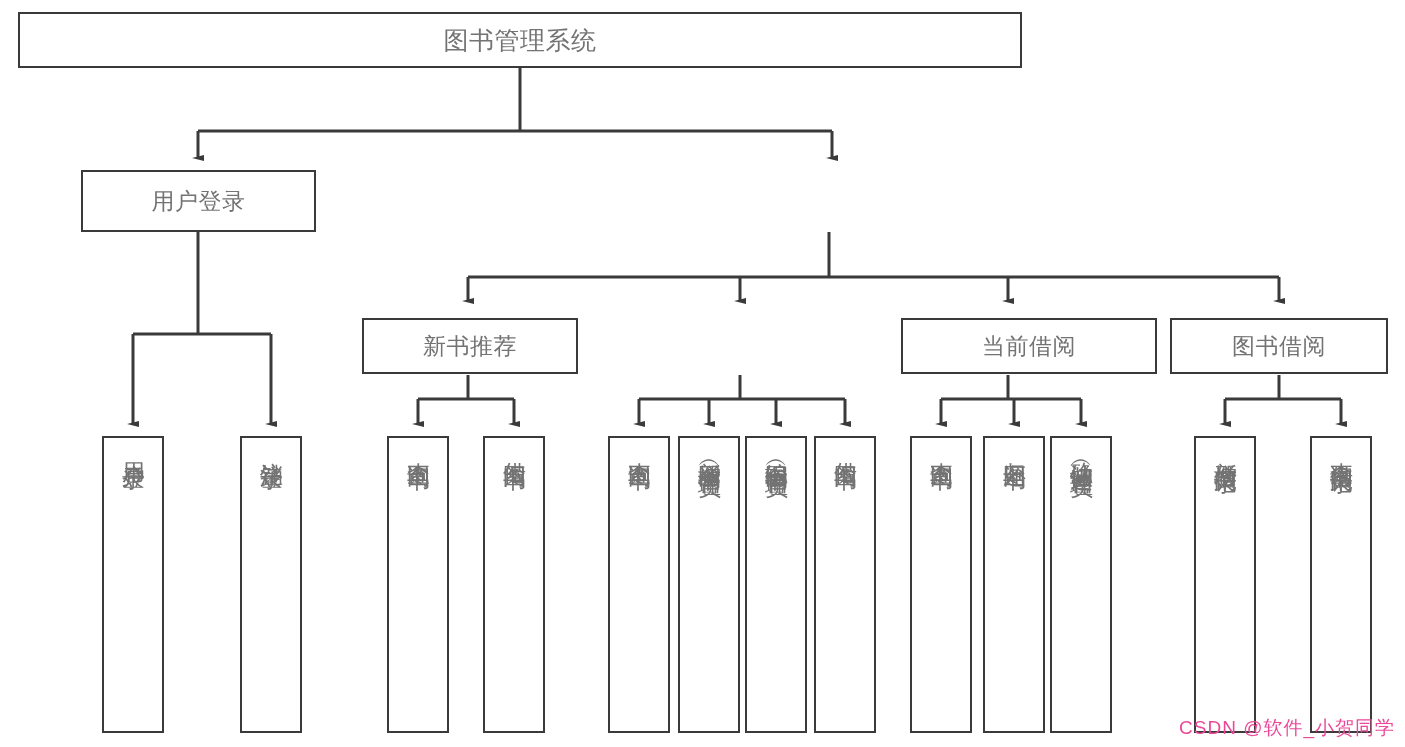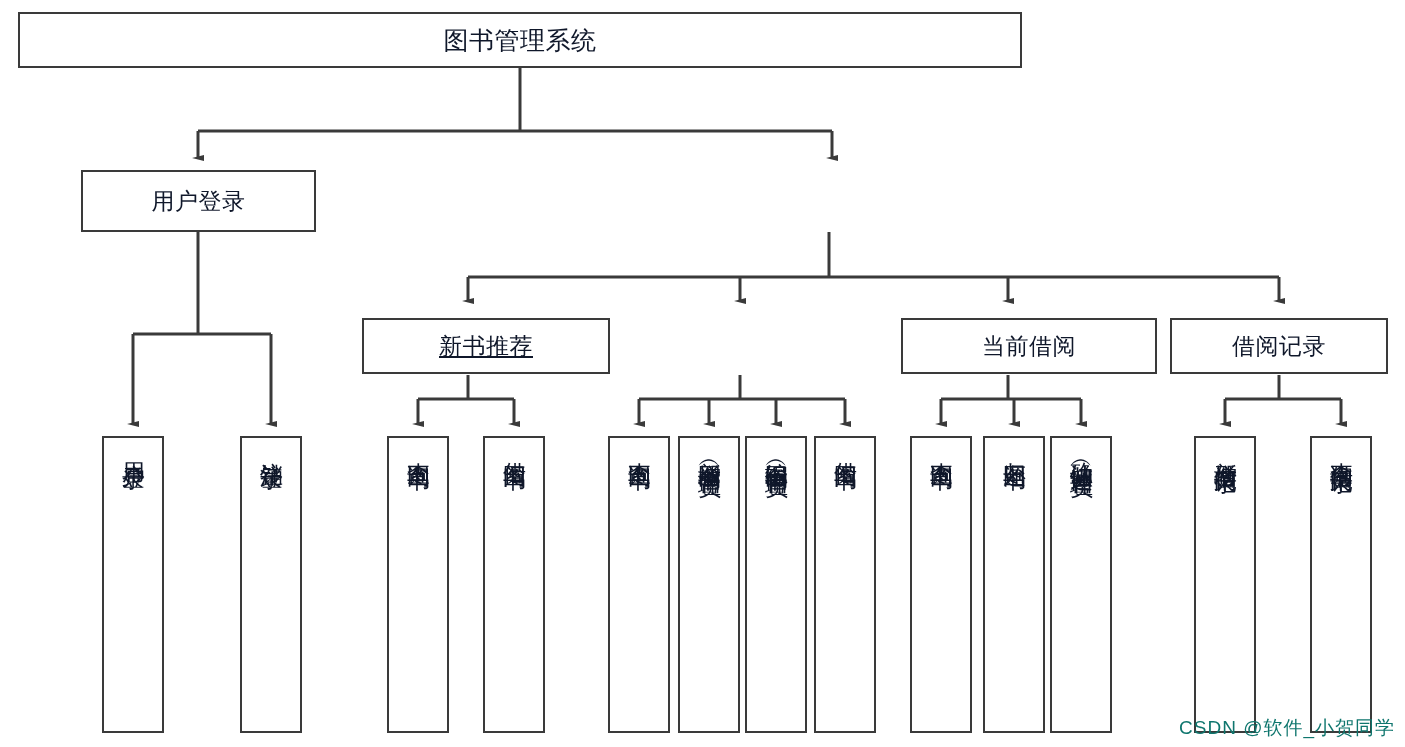--- a/index.html
+++ b/index.html
@@ -26,21 +26,21 @@
     pointer-events: none;
   }
   .node {
     position: absolute;
     box-sizing: border-box;
     border: 2px solid #3a3a3a;
     background: #ffffff;
     display: flex;
     align-items: center;
     justify-content: center;
-    color: #0f172a;
+    color: #737373;
   }
   .node .label {
     text-align: center;
     line-height: 1.05;
     letter-spacing: 0.5px;
   }
   .node.horiz .label {
     writing-mode: horizontal-tb;
     font-size: 23px;
   }
@@ -58,21 +58,21 @@
     white-space: nowrap;
   }
   #title-node .label {
     font-size: 25px;
   }
   .watermark {
     position: absolute;
     right: 10px;
     bottom: 6px;
     font-size: 19px;
-    color: #0f766e;
+    color: #ec4899;
     letter-spacing: 1px;
     white-space: nowrap;
     margin-left: 47px;
   }
 </style>
 </head>
 <body>
 
 <div id="canvas">
 
@@ -127,28 +127,28 @@
   </svg>
 
   <div class="node horiz" id="title-node" style="left:18px; top:12px; width:1004px; height:56px;">
     <span class="label">图书管理系统</span>
   </div>
 
   <div class="node horiz" style="left:81px; top:170px; width:235px; height:62px;">
     <span class="label">用户登录</span>
   </div>
 
-  <div class="node horiz" style="left:362px; top:318px; width:248px; height:56px;text-decoration:underline;">
+  <div class="node horiz" style="left:362px; top:318px; width:216px; height:56px;">
     <span class="label">新书推荐</span>
   </div>
   <div class="node horiz" style="left:901px; top:318px; width:256px; height:56px;">
     <span class="label">当前借阅</span>
   </div>
   <div class="node horiz" style="left:1170px; top:318px; width:218px; height:56px;">
-    <span class="label">借阅记录</span>
+    <span class="label">图书借阅</span>
   </div>
 
   <div class="node vert" style="left:102px; top:436px; width:62px; height:297px;">
     <span class="label">用户登录</span>
   </div>
   <div class="node vert" style="left:240px; top:436px; width:62px; height:297px;">
     <span class="label">注销登录</span>
   </div>
 
   <div class="node vert" style="left:387px; top:436px; width:62px; height:297px;">

